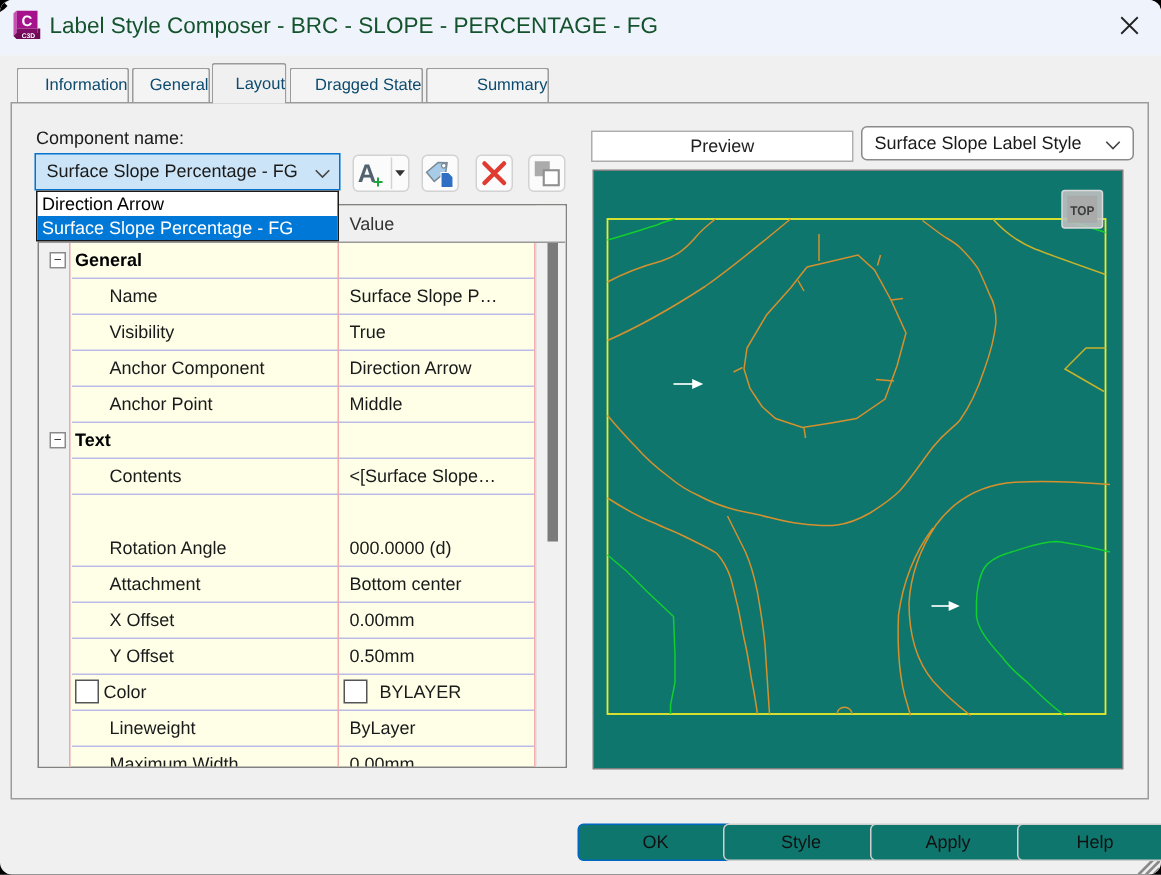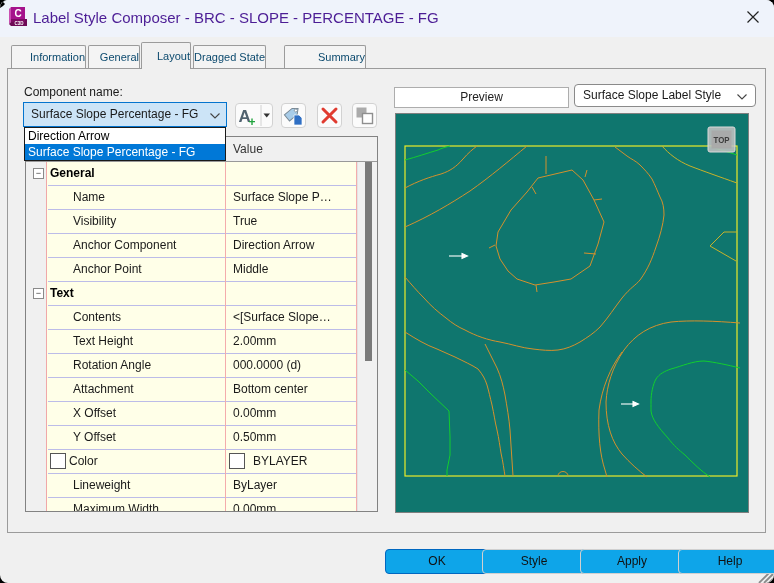--- a/index.html
+++ b/index.html
@@ -1,18 +1,18 @@
 <!DOCTYPE html>
 <html><head><meta charset="utf-8"><style>
 *{margin:0;padding:0;box-sizing:border-box}
 html,body{width:774px;height:583px;background:#000;font-family:"Liberation Sans",sans-serif;overflow:hidden}
 .abs{position:absolute}
 #dlg{position:absolute;left:0;top:0;width:774px;height:583px;background:#F0F0F0;border-radius:8px;overflow:hidden}
 #titlebar{position:absolute;left:0;top:0;width:774px;height:37px;background:#EFF3FB}
-#title{position:absolute;left:33px;top:9px;font-size:15px;color:#4c1d95;white-space:nowrap}
+#title{position:absolute;left:33px;top:9px;font-size:15px;color:#14532d;white-space:nowrap}
 .tab{position:absolute;top:45px;height:23px;background:#F4F4F4;border:1px solid #9b9b9b;border-bottom:none;border-radius:2px 2px 0 0;font-size:11px;color:#0c4a6e;text-align:right;line-height:22px}
 .tabsel{top:42px;height:27px;background:#F0F0F0;z-index:5}
 #panel{position:absolute;left:7px;top:68px;width:759px;height:465px;border:1px solid #9b9b9b;background:#F0F0F0}
 #cmplbl{position:absolute;left:24px;top:85px;font-size:12px;color:#1a1a1a}
 #combo{position:absolute;left:23px;top:102px;width:204px;height:25px;background:#CCE4F7;border:1px solid #0474CE;font-size:12px;color:#1a1a1a;line-height:23px;padding-left:7px}
 #ddlist{position:absolute;left:24px;top:127px;width:202px;height:34px;background:#fff;border:1px solid #1a1a1a;z-index:30}
 .dditem{height:16px;font-size:12px;line-height:16px;padding-left:3px;color:#000;white-space:nowrap}
 .ddsel{background:#0078D7;color:#fff}
 .tbtn{position:absolute;top:103px;height:25px;background:#FBFBFB;border:1px solid #D2D2D2;border-radius:4px}
 #grid{position:absolute;left:25px;top:136px;width:353px;height:376px;border:1px solid #828282;background:#FFFFE8;overflow:hidden}
@@ -22,21 +22,21 @@
 .vline{position:absolute;left:199px;top:25px;width:1px;height:351px;background:#F4ACAC}
 .rline{position:absolute;left:330px;top:25px;width:1px;height:351px;background:#F4ACAC}
 .track{position:absolute;left:331px;top:0px;width:20px;height:376px;background:#F1F1F1;border-left:1px solid #E3E3E3}
 .thumb{position:absolute;left:339px;top:22px;width:7px;height:202px;background:#7A7A7A}
 .row{position:absolute;left:22px;width:308px;height:24px;border-bottom:1px solid #BCBCE8}
 .pname{position:absolute;left:25px;top:4px;font-size:12px;color:#1a1a1a;white-space:nowrap}
 .pval{position:absolute;left:185px;top:4px;font-size:12px;color:#1a1a1a;white-space:nowrap}
 .grp{position:absolute;left:2px;top:4px;font-size:12px;font-weight:bold;color:#000}
 .mbox{position:absolute;left:-15px;top:6px;width:11px;height:11px;background:#fff;border:1px solid #8a8a8a;font-size:9px;line-height:9px;text-align:center;color:#333}
 .cbox{position:absolute;width:16px;height:16px;background:#fff;border:1px solid #555}
-.btn{position:absolute;top:549px;width:104px;height:25px;background:#0ea5e9;border:1px solid #D0D0D0;border-radius:4px;font-size:12px;color:#111;text-align:center;line-height:23px}
+.btn{position:absolute;top:549px;width:104px;height:25px;background:#0f766e;border:1px solid #D0D0D0;border-radius:4px;font-size:12px;color:#111;text-align:center;line-height:23px}
 #okbtn{border:1.5px solid #0067C0}
 #pvhead{position:absolute;left:394px;top:87px;width:175px;height:21px;background:#FFF;border:1px solid #ADADAD;font-size:12px;color:#222;text-align:center;line-height:19px}
 #pvcombo{position:absolute;left:574px;top:84px;width:182px;height:23px;background:#FFF;border:1px solid #8a8a8a;border-radius:4px;font-size:12px;color:#1a1a1a;line-height:21px;padding-left:8px}
 #preview{position:absolute;left:396px;top:114px;width:352px;height:398px;background:#0f766e;outline:1px solid #7f7f7f}
 </style></head><body>
 <div id="dlg">
 <div id="titlebar"></div>
 <svg class="abs" style="left:0;top:0;z-index:40" width="12" height="12" viewBox="0 0 12 12">
       <path d="M0,0 L6,0 L3,2 L5,4 L3,6 L0,8 Z" fill="#000"></path>
     </svg>
@@ -48,21 +48,21 @@
 <text x="10" y="10" font-size="10" font-weight="bold" fill="#fff" text-anchor="middle" font-family="Liberation Sans">C</text>
 <text x="11" y="18.2" font-size="4.5" font-weight="bold" fill="#fff" text-anchor="middle" font-family="Liberation Sans">C3D</text>
 </svg>
 <div id="title">Label Style Composer - BRC - SLOPE - PERCENTAGE - FG</div>
 <svg class="abs" style="left:746px;top:10px" width="14" height="14" viewBox="0 0 14 14">
       <path d="M1.5,1.5 L12.5,12.5 M12.5,1.5 L1.5,12.5" stroke="#222" stroke-width="1.2"></path>
     </svg>
 <div class="tab" style="left:11px;width:75px">Information</div>
 <div class="tab" style="left:88px;width:52px">General</div>
 <div class="tab tabsel" style="left:141px;width:50px;line-height:26px">Layout</div>
-<div class="tab" style="left:193px;width:73px">Dragged State</div>
+<div class="tab" style="left:193px;width:89px">Dragged State</div>
 <div class="tab" style="left:284px;width:82px">Summary</div>
 <div id="panel"></div>
 <div id="cmplbl">Component name:</div>
 <div class="tbtn" style="left:235px;width:38px">
 <svg width="36" height="23" viewBox="0 0 36 23" style="position:absolute;left:0;top:0">
 <text x="2.5" y="17.5" font-size="17" font-weight="bold" fill="#51626F" font-family="Liberation Sans">A</text>
 <text x="12.5" y="21.5" font-size="12" font-weight="bold" fill="#1FA33C" font-family="Liberation Sans">+</text>
 <line x1="25" y1="1" x2="25" y2="22" stroke="#D2D2D2"></line>
 <polygon points="27.5,9.5 34,9.5 30.7,13.5" fill="#333"></polygon>
 </svg>
@@ -114,24 +114,20 @@
         <div class="pname">Anchor Point</div>
         <div class="pval">Middle</div>
       </div>
 <div class="row" style="top:145px">
         <div class="mbox">−</div>
         <div class="grp">Text</div>
       </div>
 <div class="row" style="top:169px">
         <div class="pname">Contents</div>
         <div class="pval">&lt;[Surface Slope…</div>
-      </div>
-<div class="row" style="top:193px">
-        <div class="pname">Text Height</div>
-        <div class="pval">2.00mm</div>
       </div>
 <div class="row" style="top:217px">
         <div class="pname">Rotation Angle</div>
         <div class="pval">000.0000 (d)</div>
       </div>
 <div class="row" style="top:241px">
         <div class="pname">Attachment</div>
         <div class="pval">Bottom center</div>
       </div>
 <div class="row" style="top:265px">

